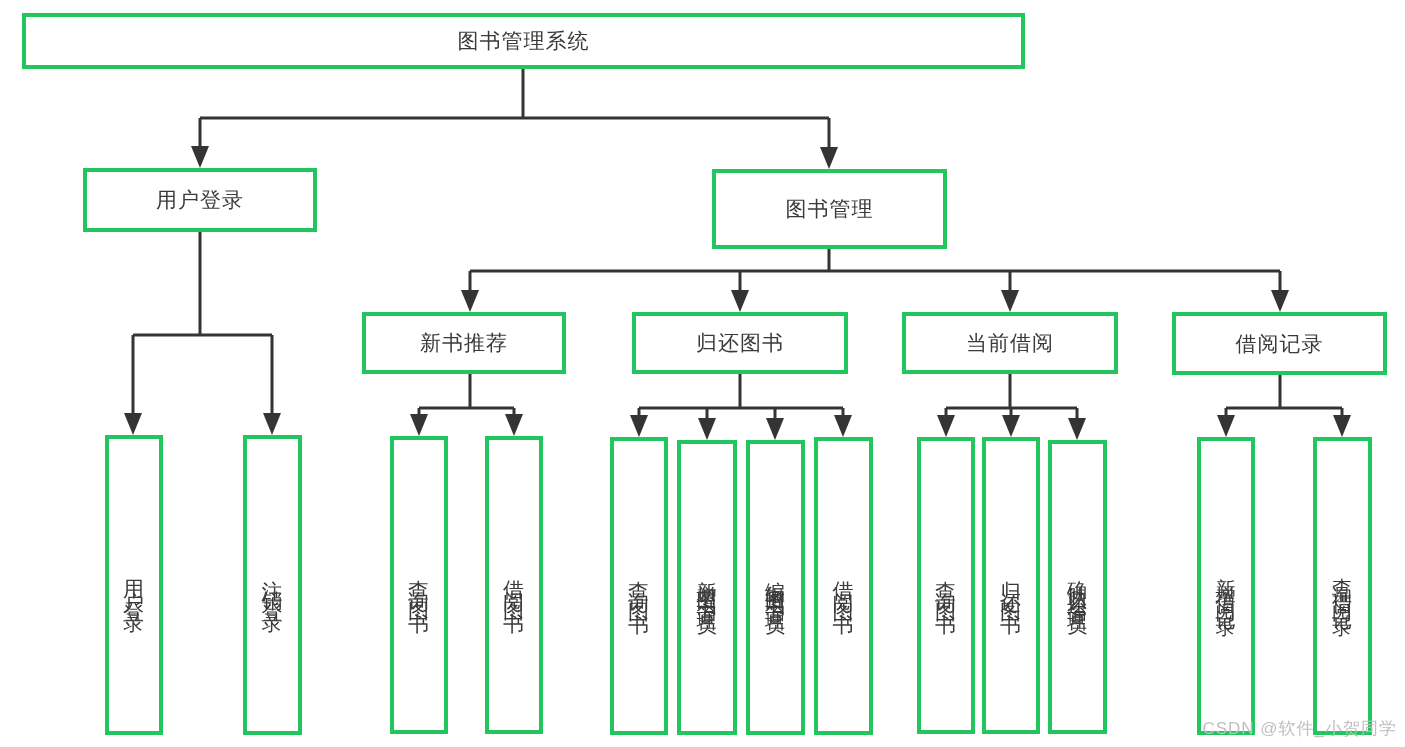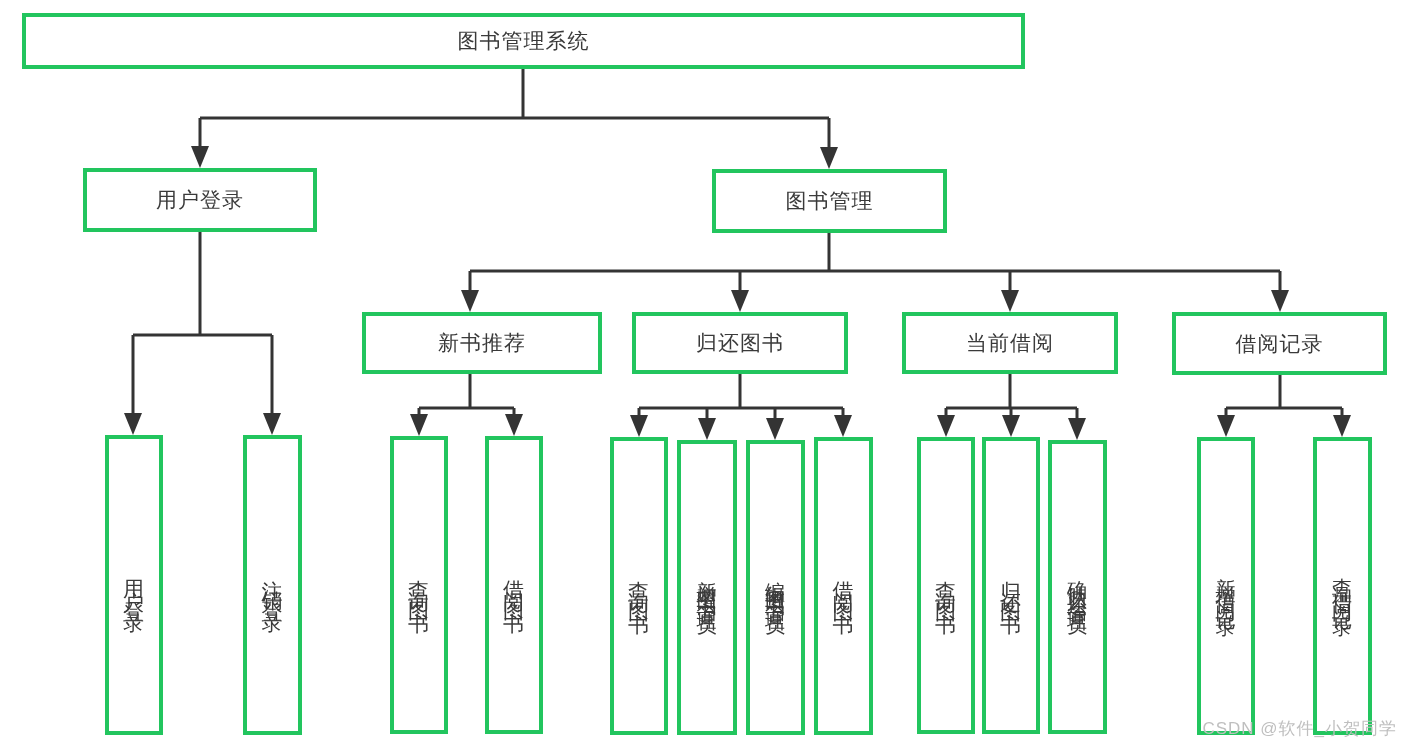--- a/index.html
+++ b/index.html
@@ -70,25 +70,25 @@
     </g>
   </svg>
 
   <div class="node" style="left:22px;top:13px;width:1003px;height:56px;">
     <span class="h-label">图书管理系统</span>
   </div>
 
   <div class="node" style="left:83px;top:168px;width:234px;height:64px;">
     <span class="h-label">用户登录</span>
   </div>
-  <div class="node" style="left:712px;top:169px;width:235px;height:64px;">
+  <div class="node" style="left:712px;top:169px;width:235px;height:80px;">
     <span class="h-label">图书管理</span>
   </div>
 
-  <div class="node" style="left:362px;top:312px;width:240px;height:62px;">
+  <div class="node" style="left:362px;top:312px;width:204px;height:62px;">
     <span class="h-label">新书推荐</span>
   </div>
   <div class="node" style="left:632px;top:312px;width:216px;height:62px;">
     <span class="h-label">归还图书</span>
   </div>
   <div class="node" style="left:902px;top:312px;width:216px;height:62px;font-family:Liberation Serif, serif;">
     <span class="h-label">当前借阅</span>
   </div>
   <div class="node" style="left:1172px;top:312px;width:215px;height:63px;">
     <span class="h-label">借阅记录</span>

